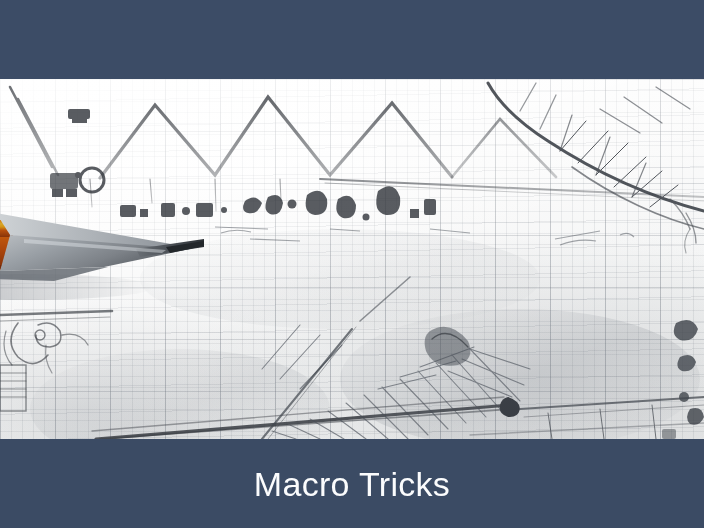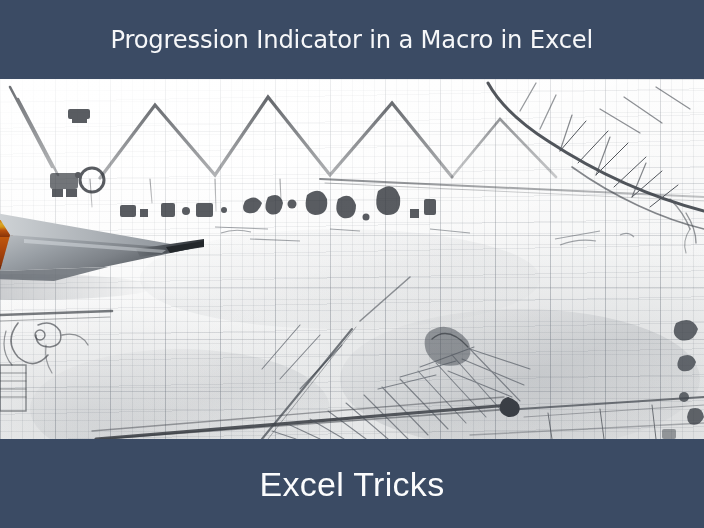--- a/index.html
+++ b/index.html
@@ -151,23 +151,20 @@
     inset: 0;
     backdrop-filter: blur(0.35px);
     pointer-events: none;
   }
 </style>
 </head>
 <body>
 
 <div id="blog-card">
 
-  <div id="title-banner">
-    <div id="page-title">Progression Indicator in a Macro in Excel</div>
-  </div>
 
   <div id="hero-image">
 
     <div class="paper-base"></div>
     <div class="grid-fine"></div>
     <div class="grid-coarse"></div>
     <div class="grid-skew"></div>
     <div class="grid-wash"></div>
 
     <div class="ink-layer">
@@ -365,16 +362,16 @@
         <path d="M120 44 L262 55 L258 58 L120 48 Z" fill="#e3e7ea" opacity="0.45"></path>
 
         <path d="M92 18 L106 40 L96 76 L86 78 L78 42 Z" fill="#9a3c0c" opacity="0.35"></path>
       </svg>
     </div>
 
     <div class="photo-soften"></div>
   </div>
 
   <div id="category-banner">
-    <div id="category-label">Excel Tricks</div>
+    <div id="category-label">Macro Tricks</div>
   </div>
 
 </div>
 
 </body></html>

